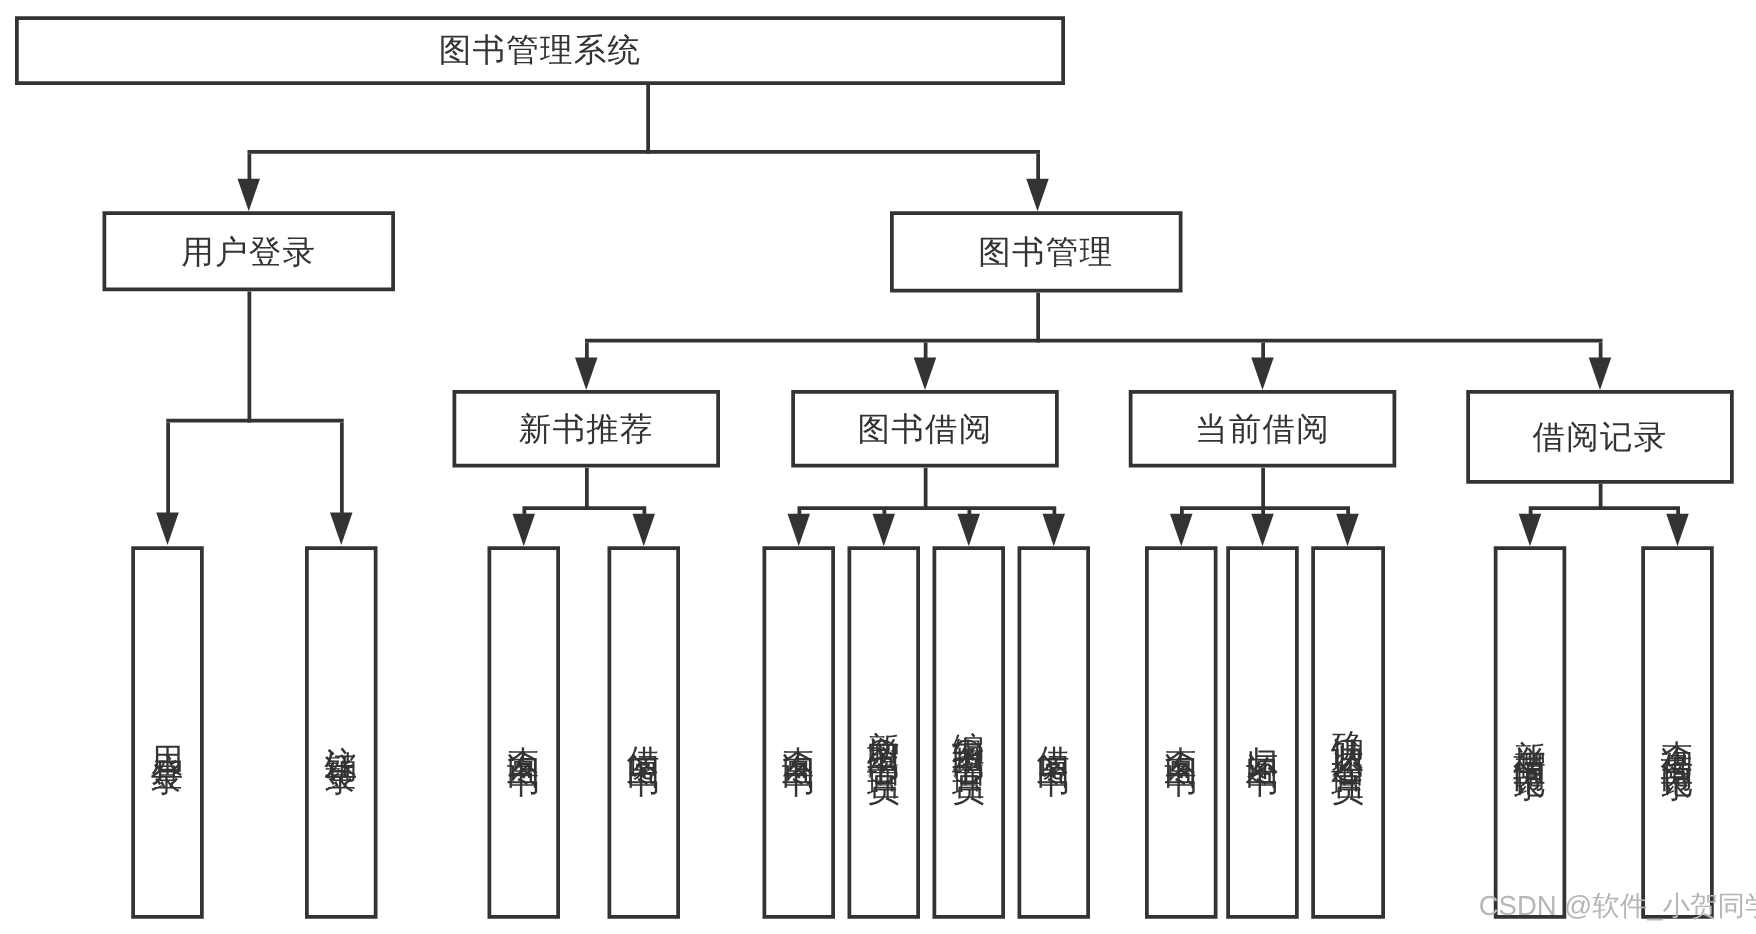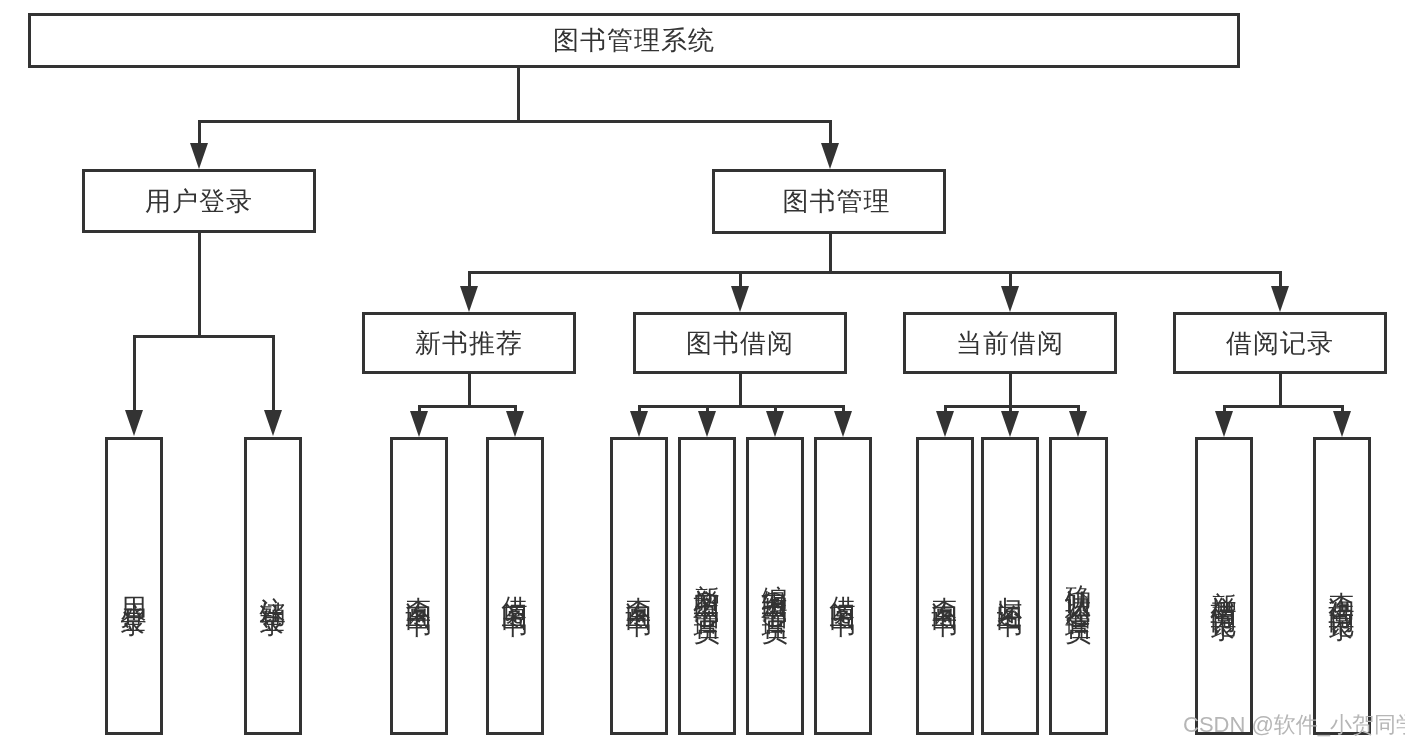--- a/index.html
+++ b/index.html
@@ -76,21 +76,21 @@
     color:var(--watermark);
     white-space:nowrap;
     z-index:5;
   }
 </style>
 </head>
 <body>
 
 <div id="canvas">
 
-  <div class="box" style="left:12px;top:13px;width:1212px;height:55px;margin-left:16px;">
+  <div class="box" style="left:12px;top:13px;width:840px;height:55px;">
     <span>图书管理系统</span>
   </div>
 
   <div class="vline" style="left:516.5px;top:68px;height:55px;"></div>
   <div class="hline" style="left:197.5px;top:120px;width:634px;"></div>
   <div class="arrow" style="left:190px;top:123px;height:46px;"></div>
   <div class="arrow" style="left:821px;top:123px;height:46px;"></div>
 
   <div class="box" style="left:82px;top:169px;width:234px;height:64px;">
     <span>用户登录</span>
@@ -113,21 +113,21 @@
 
   <div class="box" style="left:362px;top:312px;width:214px;height:62px;text-align:right;">
     <span>新书推荐</span>
   </div>
   <div class="box" style="left:633px;top:312px;width:214px;height:62px;">
     <span>图书借阅</span>
   </div>
   <div class="box" style="left:903px;top:312px;width:214px;height:62px;">
     <span>当前借阅</span>
   </div>
-  <div class="box" style="left:1173px;top:312px;width:214px;height:62px;text-align:right;">
+  <div class="box" style="left:1173px;top:312px;width:214px;height:75px;text-align:right;">
     <span>借阅记录</span>
   </div>
 
   <div class="vline" style="left:467.5px;top:374px;height:34px;"></div>
   <div class="vline" style="left:738.5px;top:374px;height:34px;"></div>
   <div class="vline" style="left:1008.5px;top:374px;height:34px;"></div>
   <div class="vline" style="left:1278.5px;top:374px;height:34px;"></div>
 
   <div class="hline" style="left:417.5px;top:405px;width:99px;"></div>
   <div class="hline" style="left:637.5px;top:405px;width:207px;"></div>

